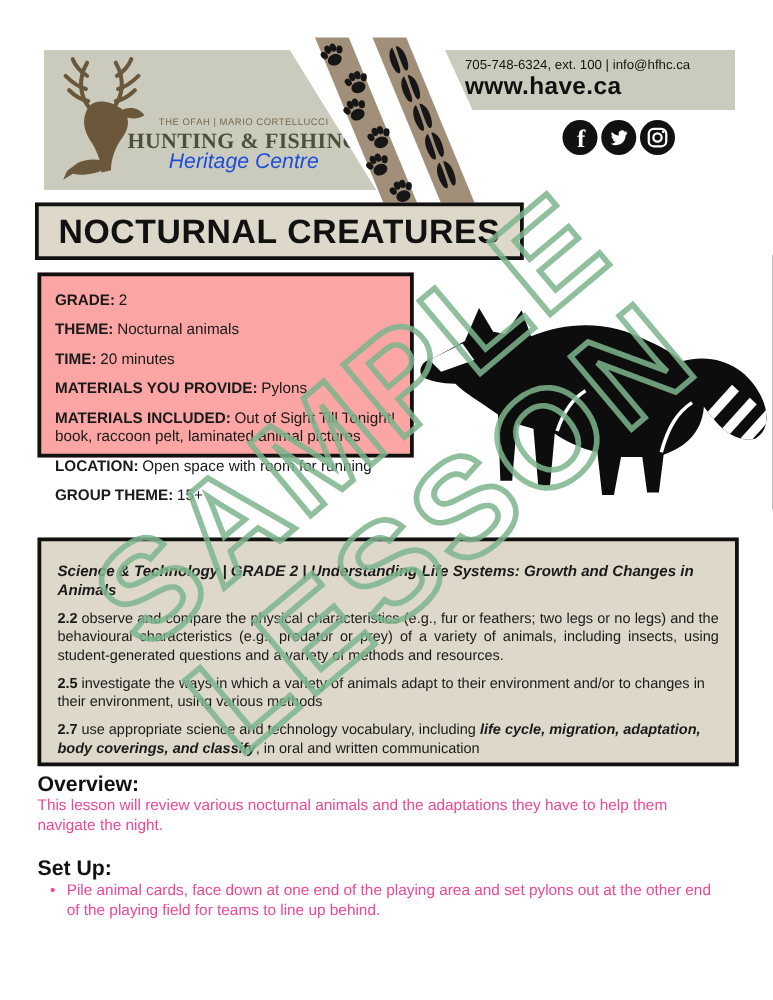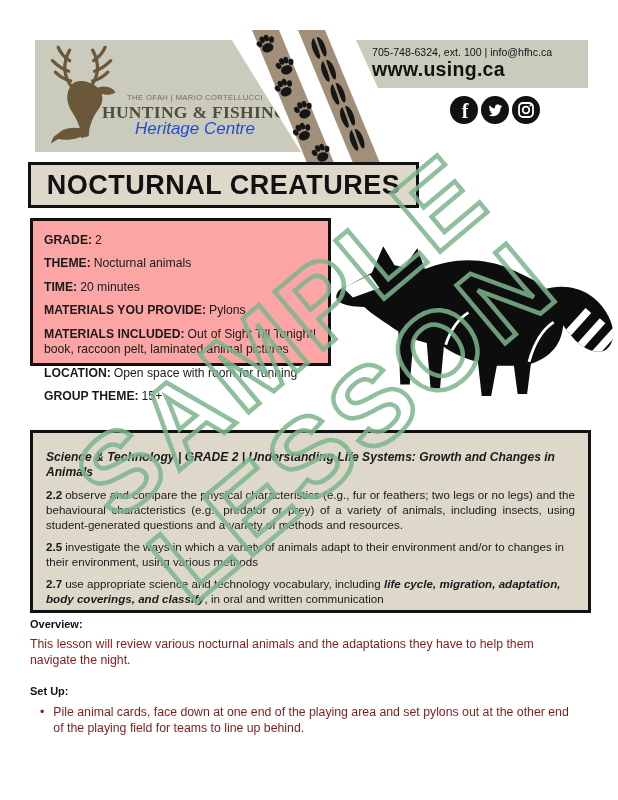--- a/index.html
+++ b/index.html
@@ -46,22 +46,22 @@
     position:absolute;left:30px;top:430px;width:561px;height:183px;box-sizing:border-box;
     background:#ddd8ca;border:3px solid #111;padding:10px 13px;font-size:11.6px;line-height:1.26;
   }
   .curr-heading{font-weight:bold;font-size:12.2px;}
   .curr-subject{font-weight:bold;font-style:italic;font-size:12.1px;margin-top:7px;}
   .curr-item{margin-top:8px;}
   .curr-item.just{text-align:justify;}
   .curr-num{font-weight:bold;margin-right:3px;}
   .curr-emph{font-weight:bold;font-style:italic;}
   
-  .sec-heading{position:absolute;left:30px;font-size:11px;font-weight:bold;color:#111;}
-  .sec-body{position:absolute;left:30px;width:548px;font-size:12.3px;line-height:1.3;color:#7f1d1d;}
+  .sec-heading{position:absolute;left:30px;font-size:17px;font-weight:bold;color:#111;}
+  .sec-body{position:absolute;left:30px;width:548px;font-size:12.3px;line-height:1.3;color:#ec4899;}
   .bullet-row{display:flex;}
   .bullet-glyph{margin:0 9px 0 10px;}
   
   .watermark-svg{position:absolute;left:0;top:0;z-index:9;pointer-events:none;}
 </style>
 </head>
 <body>
 
 <div class="page">
 
@@ -114,21 +114,21 @@
     </svg>
     <div class="logo-text">
       <div class="logo-org">THE OFAH | MARIO CORTELLUCCI</div>
       <div class="logo-name">HUNTING &amp; FISHING</div>
       <div class="logo-tag">Heritage Centre</div>
     </div>
   </div>
 
   <div class="panel-right">
     <div class="contact-line">705-748-6324, ext. 100 | info@hfhc.ca</div>
-    <div class="website">www.using.ca</div>
+    <div class="website">www.have.ca</div>
   </div>
 
   <svg class="social-svg" width="94" height="32" viewBox="0 0 94 32">
     <g>
       <circle cx="16" cy="16" r="14" fill="#111"></circle>
       <text x="17" y="23.5" text-anchor="middle" font-family="Liberation Serif, serif" font-weight="bold" font-size="20" fill="#fff">f</text>
     </g>
     <g>
       <circle cx="47" cy="16" r="14" fill="#111"></circle>
       <path fill="#fff" transform="translate(38.3,7.8) scale(0.8)" d="M19.3,4.9 c-0.6,0.27 -1.25,0.45 -1.93,0.53 0.7,-0.42 1.23,-1.08 1.48,-1.87 -0.65,0.39 -1.37,0.67 -2.14,0.82 A3.36,3.36 0 0 0 10.9,7.44 c0,0.26 0.03,0.52 0.09,0.77 A9.54,9.54 0 0 1 4.07,4.7 a3.36,3.36 0 0 0 1.04,4.49 c-0.55,-0.02 -1.07,-0.17 -1.52,-0.42 v0.04 a3.36,3.36 0 0 0 2.7,3.3 c-0.5,0.14 -1.02,0.16 -1.52,0.06 a3.37,3.37 0 0 0 3.14,2.34 A6.75,6.75 0 0 1 3,16.41 a9.52,9.52 0 0 0 5.16,1.51 c6.19,0 9.58,-5.13 9.58,-9.58 l-0.01,-0.44 c0.66,-0.47 1.23,-1.07 1.68,-1.75 z"></path>

